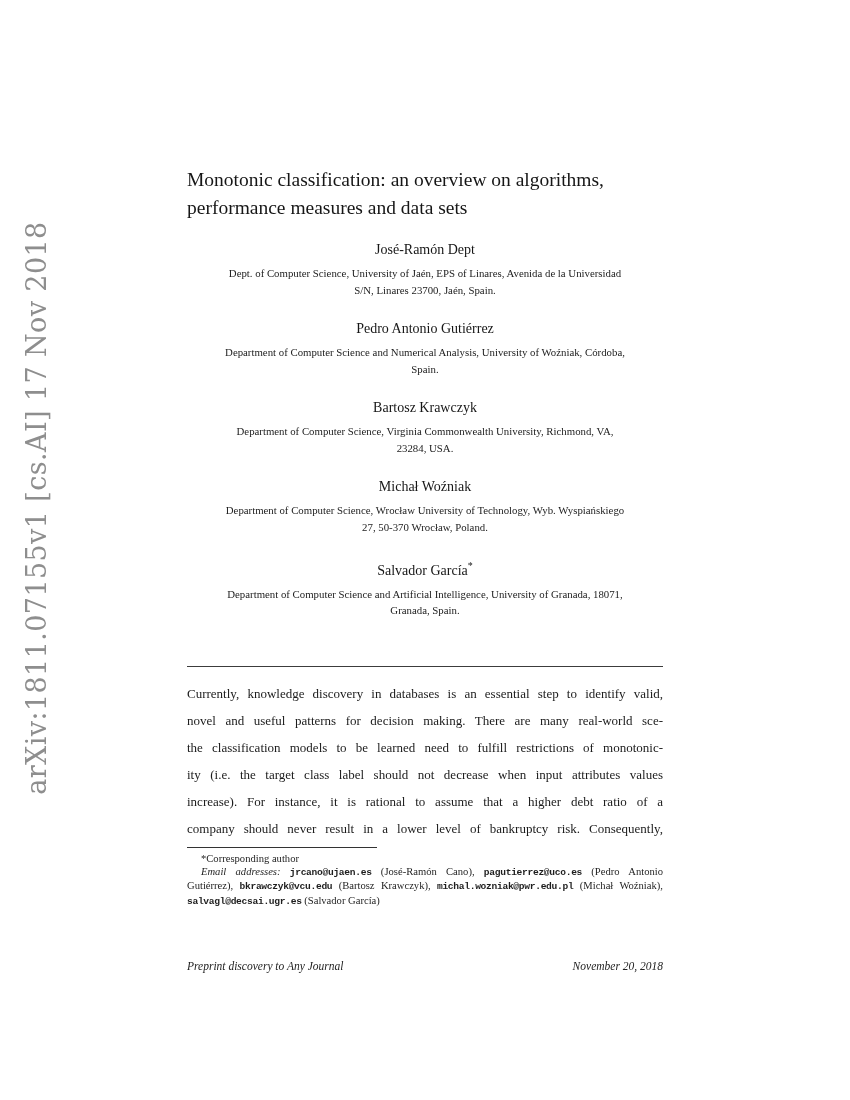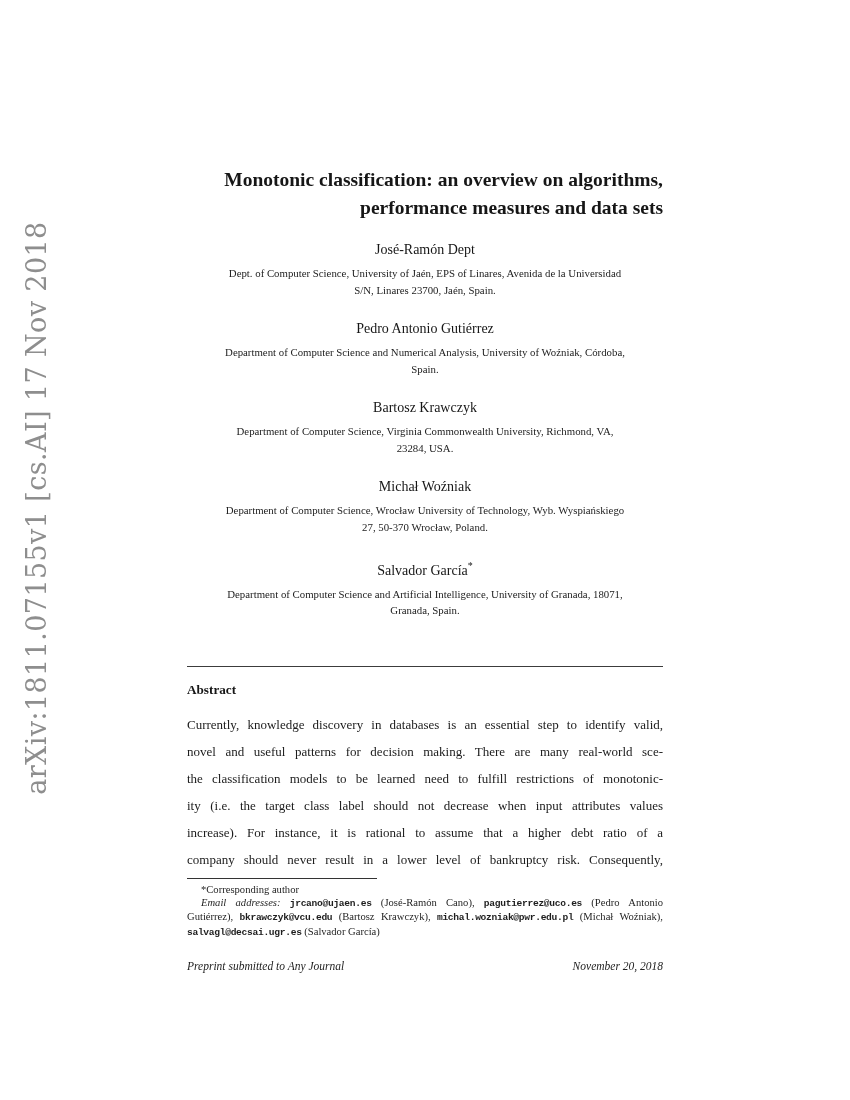--- a/index.html
+++ b/index.html
@@ -33,24 +33,24 @@
     letter-spacing: 0.4px;
   }
   .content {
     position: absolute;
     left: 187px;
     top: 0;
     width: 476px;
   }
   .paper-title {
     margin-top: 166px;
-    text-align: right;
+    text-align: left;
     font-size: 19.5px;
     line-height: 28px;
-    font-weight: bold;
+    font-weight: normal;
     color: #161616;
   }
   .author-name {
     text-align: center;
     font-size: 14px;
     line-height: 19px;
     margin-top: 18px;
     color: #161616;
   }
   .author-name + .author-name,
@@ -184,21 +184,20 @@
     <div class="author-name">
       <span>Salvador García</span><sup>*</sup>
     </div>
     <div class="affiliation">
       <div>Department of Computer Science and Artificial Intelligence, University of Granada, 18071,</div>
       <div>Granada, Spain.</div>
     </div>
 
     <hr class="abstract-rule">
 
-    <div class="abstract-heading">Abstract</div>
 
     <div class="abstract-body">
       <div class="abstract-line">Currently, knowledge discovery in databases is an essential step to identify valid,</div>
       <div class="abstract-line">novel and useful patterns for decision making. There are many real-world sce-</div>
       <div class="abstract-line">the classification models to be learned need to fulfill restrictions of monotonic-</div>
       <div class="abstract-line">ity (i.e. the target class label should not decrease when input attributes values</div>
       <div class="abstract-line">increase). For instance, it is rational to assume that a higher debt ratio of a</div>
       <div class="abstract-line">company should never result in a lower level of bankruptcy risk. Consequently,</div>
     </div>
 
@@ -206,17 +205,17 @@
       <hr class="footnote-rule">
       <div class="footnote-text">
         <p>*Corresponding author</p>
         <p><span class="fn-italic">Email addresses: </span><span class="fn-mono">jrcano@ujaen.es</span><span> (José-Ramón Cano), </span><span class="fn-mono">pagutierrez@uco.es</span><span> (Pedro Antonio Gutiérrez), </span><span class="fn-mono">bkrawczyk@vcu.edu</span><span> (Bartosz Krawczyk), </span><span class="fn-mono">michal.wozniak@pwr.edu.pl</span><span> (Michał Woźniak), </span><span class="fn-mono">salvagl@decsai.ugr.es</span><span> (Salvador García)</span></p>
       </div>
     </div>
 
   </div>
 
   <div class="page-footer">
-    <span>Preprint submitted to Any Journal</span>
+    <span>Preprint discovery to Any Journal</span>
     <span>November 20, 2018</span>
   </div>
 
 </div>
 
 </body></html>

